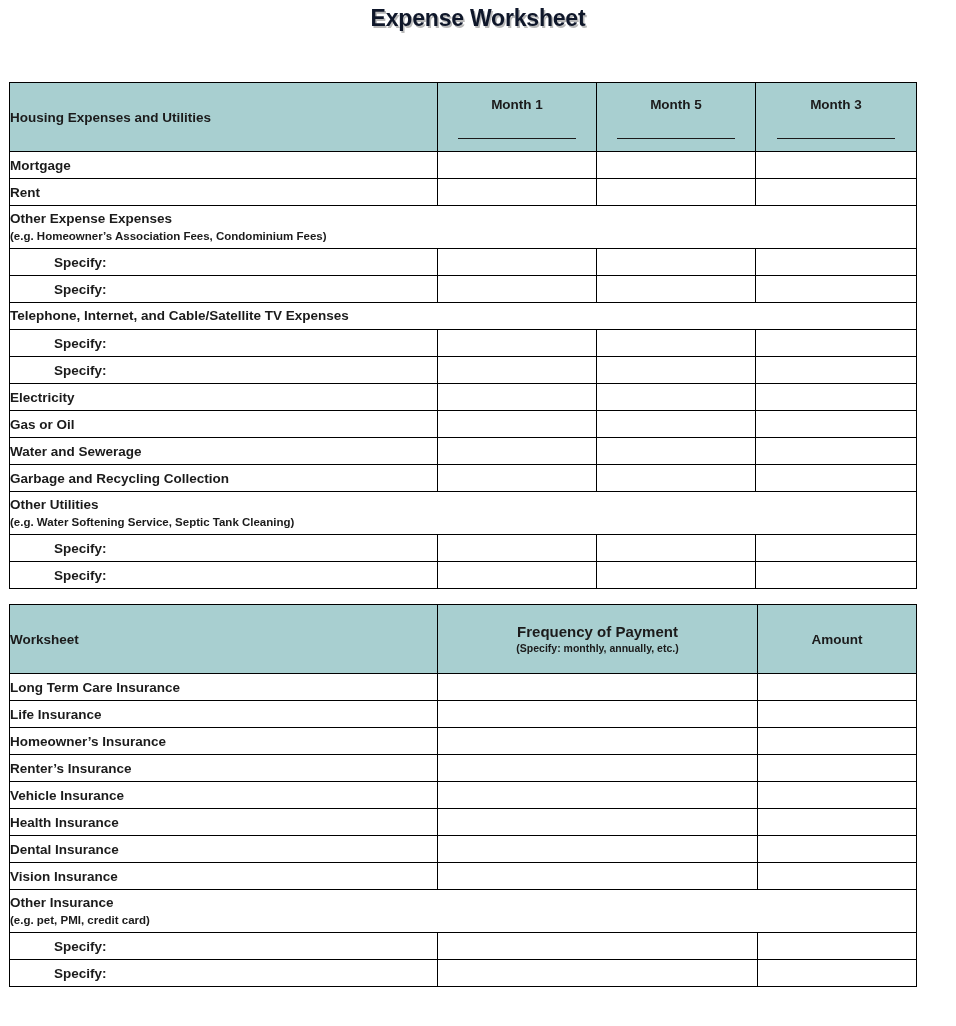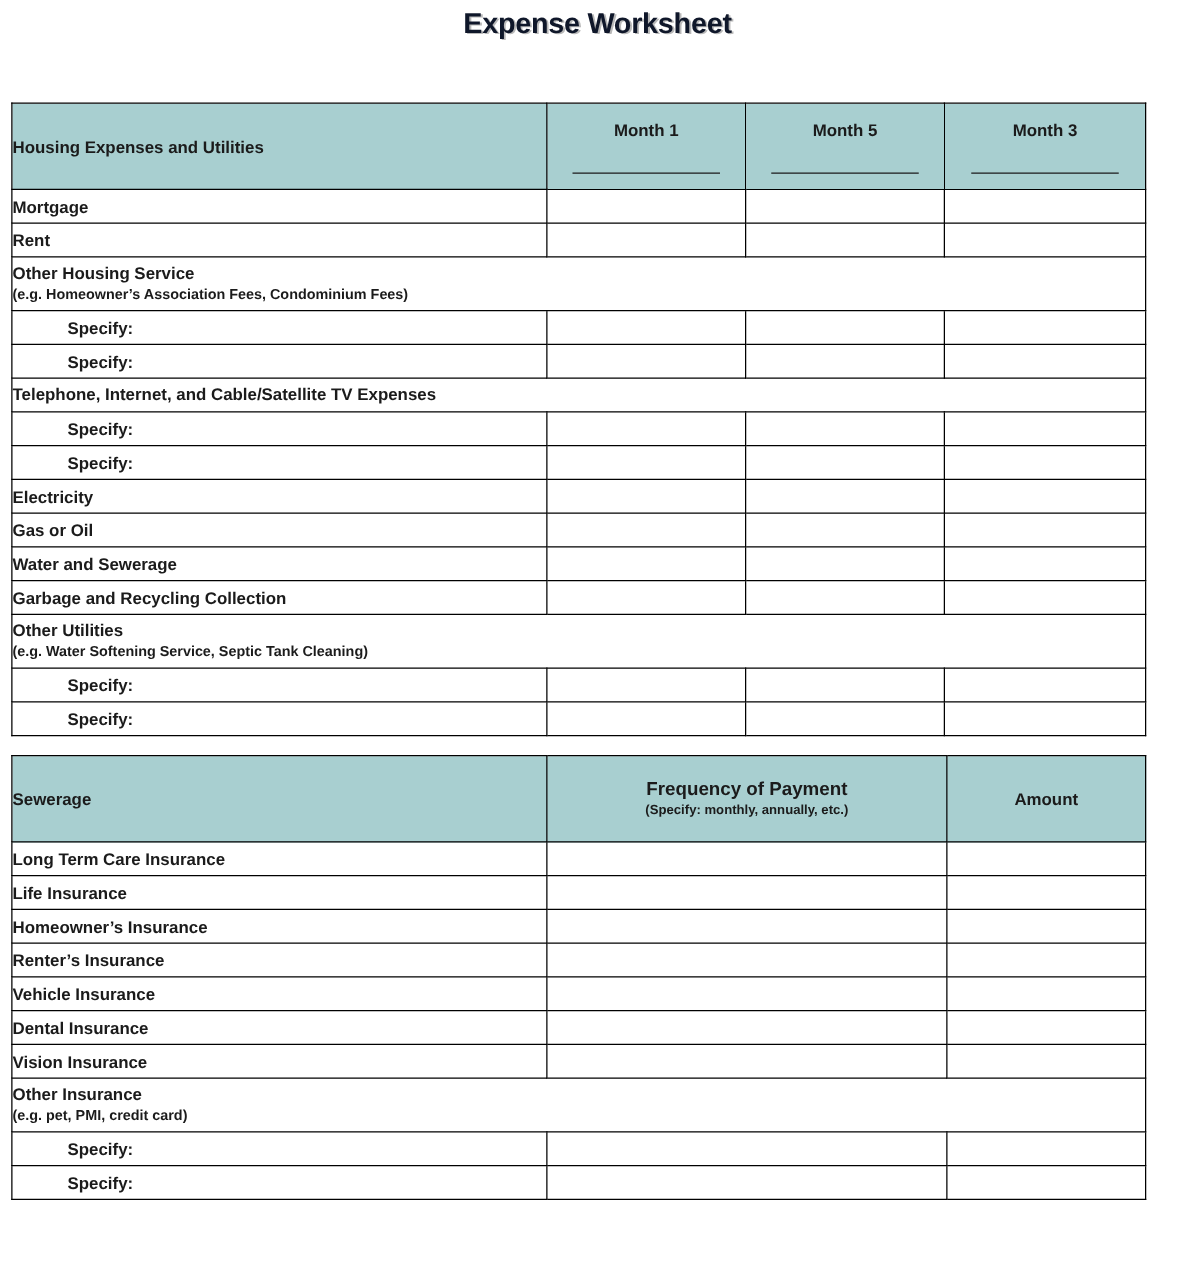--- a/index.html
+++ b/index.html
@@ -175,21 +175,21 @@
       <td class="blank-cell"></td>
     </tr>
     <tr>
       <td class="row-cell">Rent</td>
       <td class="blank-cell"></td>
       <td class="blank-cell"></td>
       <td class="blank-cell"></td>
     </tr>
     <tr>
       <td class="row-span" colspan="4">
-        <span class="main">Other Housing Service</span>
+        <span class="main">Other Expense Expenses</span>
         <span class="eg">(e.g. Homeowner’s Association Fees, Condominium Fees)</span>
       </td>
     </tr>
     <tr>
       <td class="row-cell indent">Specify:</td>
       <td class="blank-cell"></td>
       <td class="blank-cell"></td>
       <td class="blank-cell"></td>
     </tr>
     <tr>
@@ -261,21 +261,21 @@
 </table>
 
 <table class="sheet" id="insurance-table">
   <colgroup>
     <col class="col-label">
       <col class="col-freq">
       <col class="col-amount">
   </colgroup>
   <tbody>
     <tr>
-      <td class="hdr hdr-section">Sewerage</td>
+      <td class="hdr hdr-section">Worksheet</td>
       <td class="hdr hdr-stack">
         <span class="big">Frequency of Payment</span>
         <span class="small">(Specify: monthly,  annually, etc.)</span>
       </td>
       <td class="hdr hdr-amount">Amount</td>
     </tr>
 
     <tr>
       <td class="row-cell">Long Term Care Insurance</td>
       <td class="blank-cell"></td>
@@ -295,20 +295,25 @@
       <td class="row-cell">Renter’s Insurance</td>
       <td class="blank-cell"></td>
       <td class="blank-cell"></td>
     </tr>
     <tr>
       <td class="row-cell">Vehicle Insurance</td>
       <td class="blank-cell"></td>
       <td class="blank-cell"></td>
     </tr>
     <tr>
+      <td class="row-cell">Health Insurance</td>
+      <td class="blank-cell"></td>
+      <td class="blank-cell"></td>
+    </tr>
+    <tr>
       <td class="row-cell">Dental Insurance</td>
       <td class="blank-cell"></td>
       <td class="blank-cell"></td>
     </tr>
     <tr>
       <td class="row-cell">Vision Insurance</td>
       <td class="blank-cell"></td>
       <td class="blank-cell"></td>
     </tr>
     <tr>

